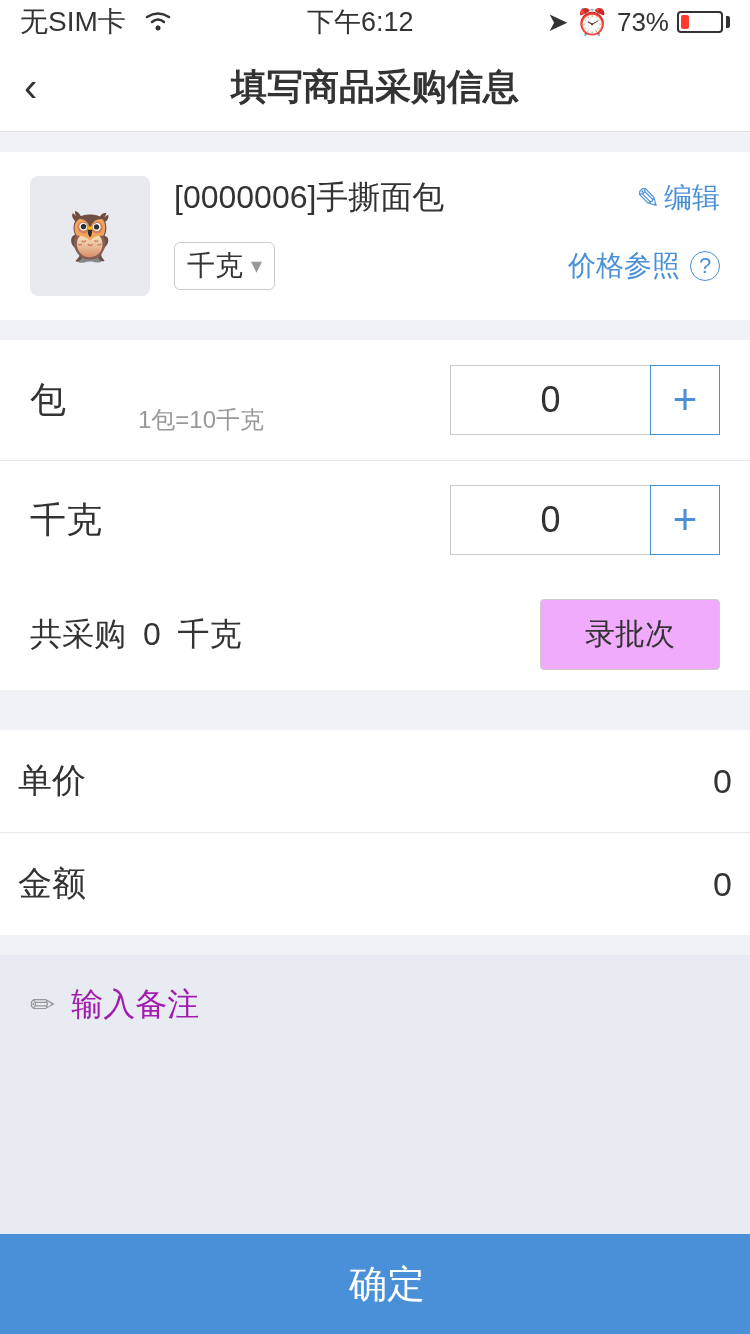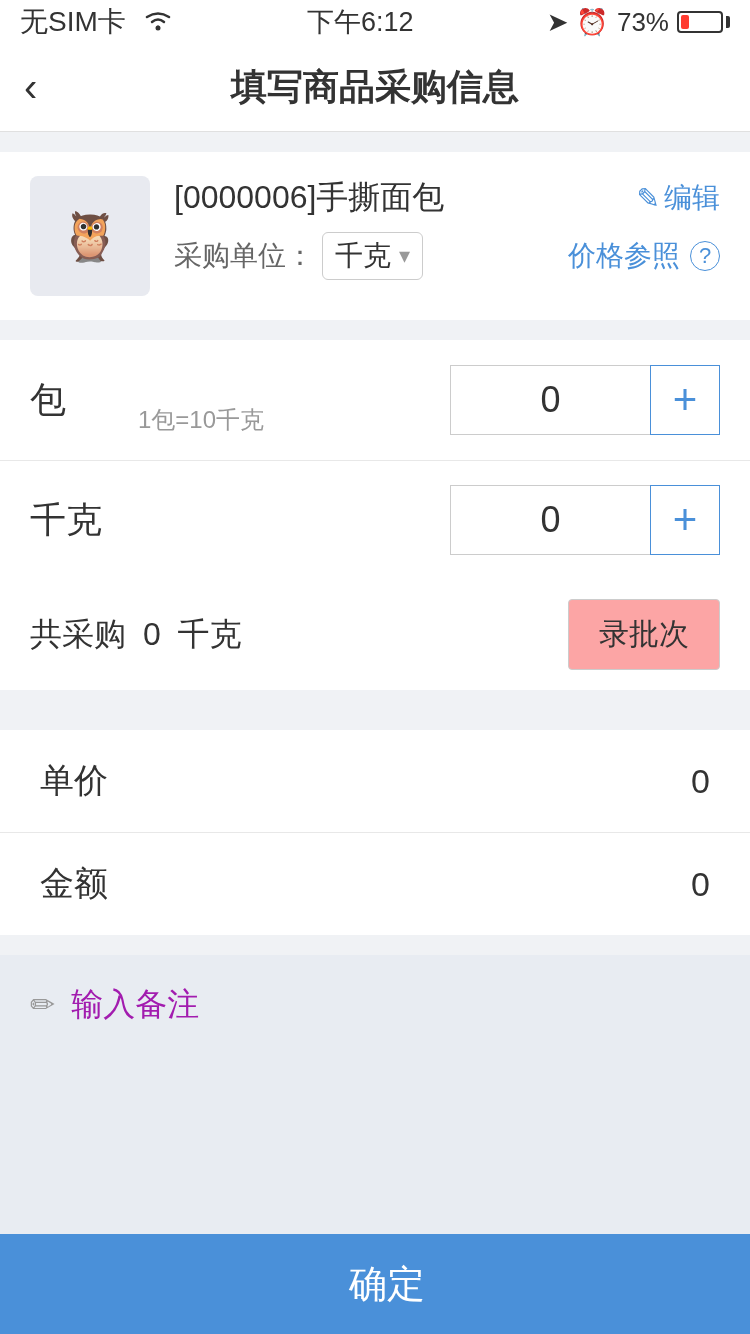--- a/index.html
+++ b/index.html
@@ -117,21 +117,21 @@
       font-size: 48px;
       color: #6b7a99;
     }
     .product-info {
       flex: 1;
     }
     .product-header {
       display: flex;
       align-items: center;
       justify-content: space-between;
-      margin-bottom: 12px;
+      margin-bottom: 22px;
       text-align: center;
     }
     .product-name {
       font-size: 32px;
       color: #333;
       font-weight: 500;
     }
     .edit-btn {
       font-size: 28px;
       color: #4a90d9;
@@ -241,38 +241,38 @@
       align-items: center;
       justify-content: space-between;
       gap: 36px;
     }
     .summary-text {
       font-size: 32px;
       color: #333;
     }
     .record-btn {
       border: 1px solid #ccc;
-      background: #fca5a5;
-      padding: 14px 30px;
+      background: #f0abfc;
+      padding: 14px 44px;
       font-size: 30px;
       color: #333;
       border-radius: 4px;
       cursor: pointer;
     }
 
     
     .price-section {
       background: #fff;
       margin-top: 20px;
     }
     .price-row {
       display: flex;
       align-items: center;
       justify-content: space-between;
-      padding: 28px 40px;
+      padding: 28px 18px;
       border-bottom: 1px solid #e8e8e8;
     }
     .price-row:last-child {
       border-bottom: none;
     }
     .price-label {
       font-size: 34px;
       color: #333;
     }
     .price-value {
@@ -362,21 +362,20 @@
   <div class="product-info">
     <div class="product-header">
       <span class="product-name">[0000006]手撕面包</span>
       <div class="edit-btn">
         <span>✎</span>
         <span>编辑</span>
       </div>
     </div>
     <div class="product-unit-row">
       <div style="display:flex;align-items:center;gap:8px;">
-        <span class="unit-label">采购单位：</span>
         <div class="unit-select">
           <span>千克</span>
           <span style="font-size:22px;color:#999;">▾</span>
         </div>
       </div>
       <div class="price-ref">
         <span>价格参照</span>
         <span style="width:30px;height:30px;border:1.5px solid #4a90d9;border-radius:50%;display:inline-flex;align-items:center;justify-content:center;font-size:22px;">?</span>
       </div>
     </div>

